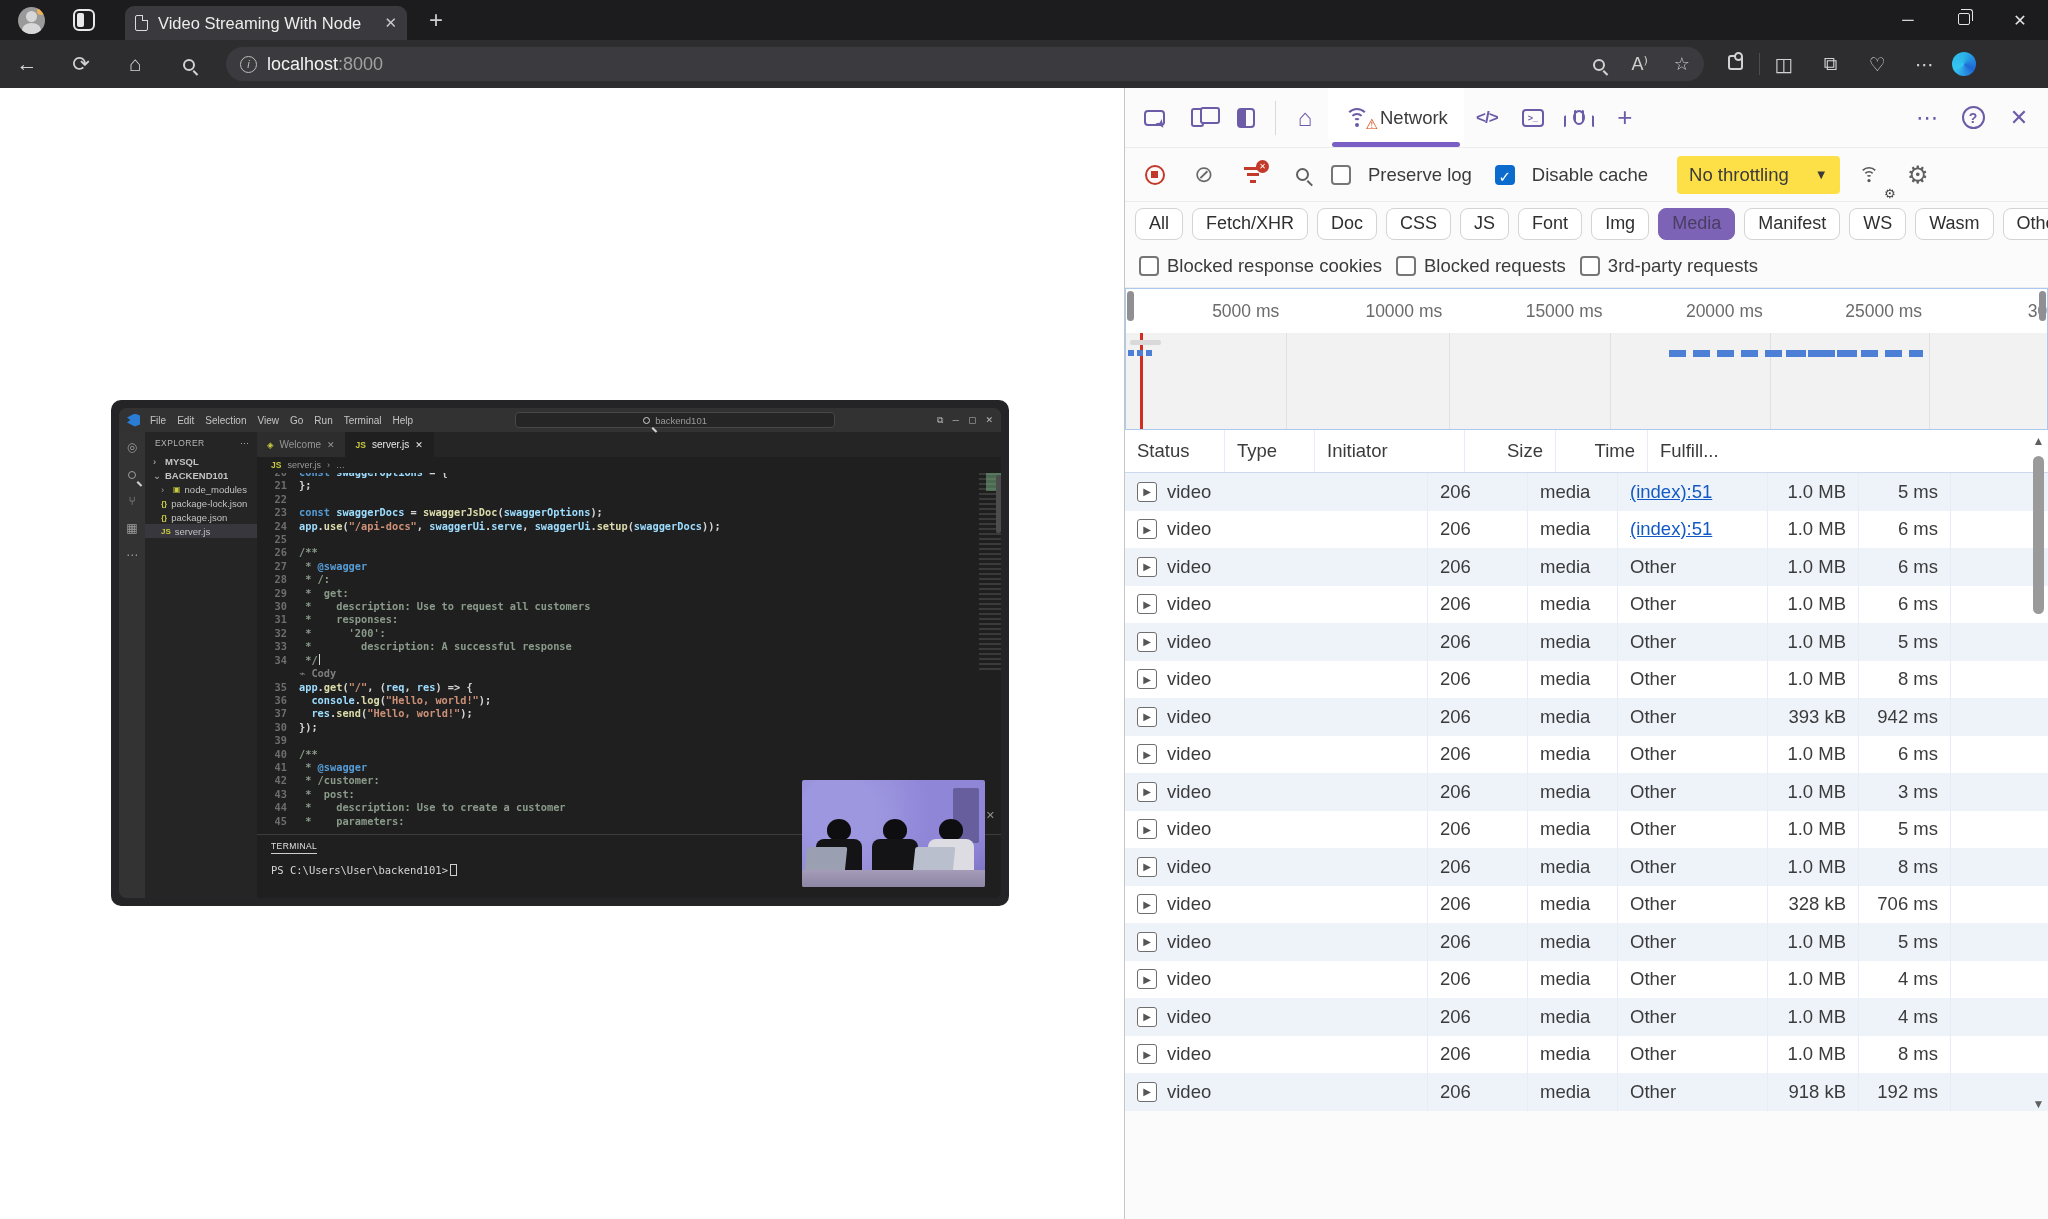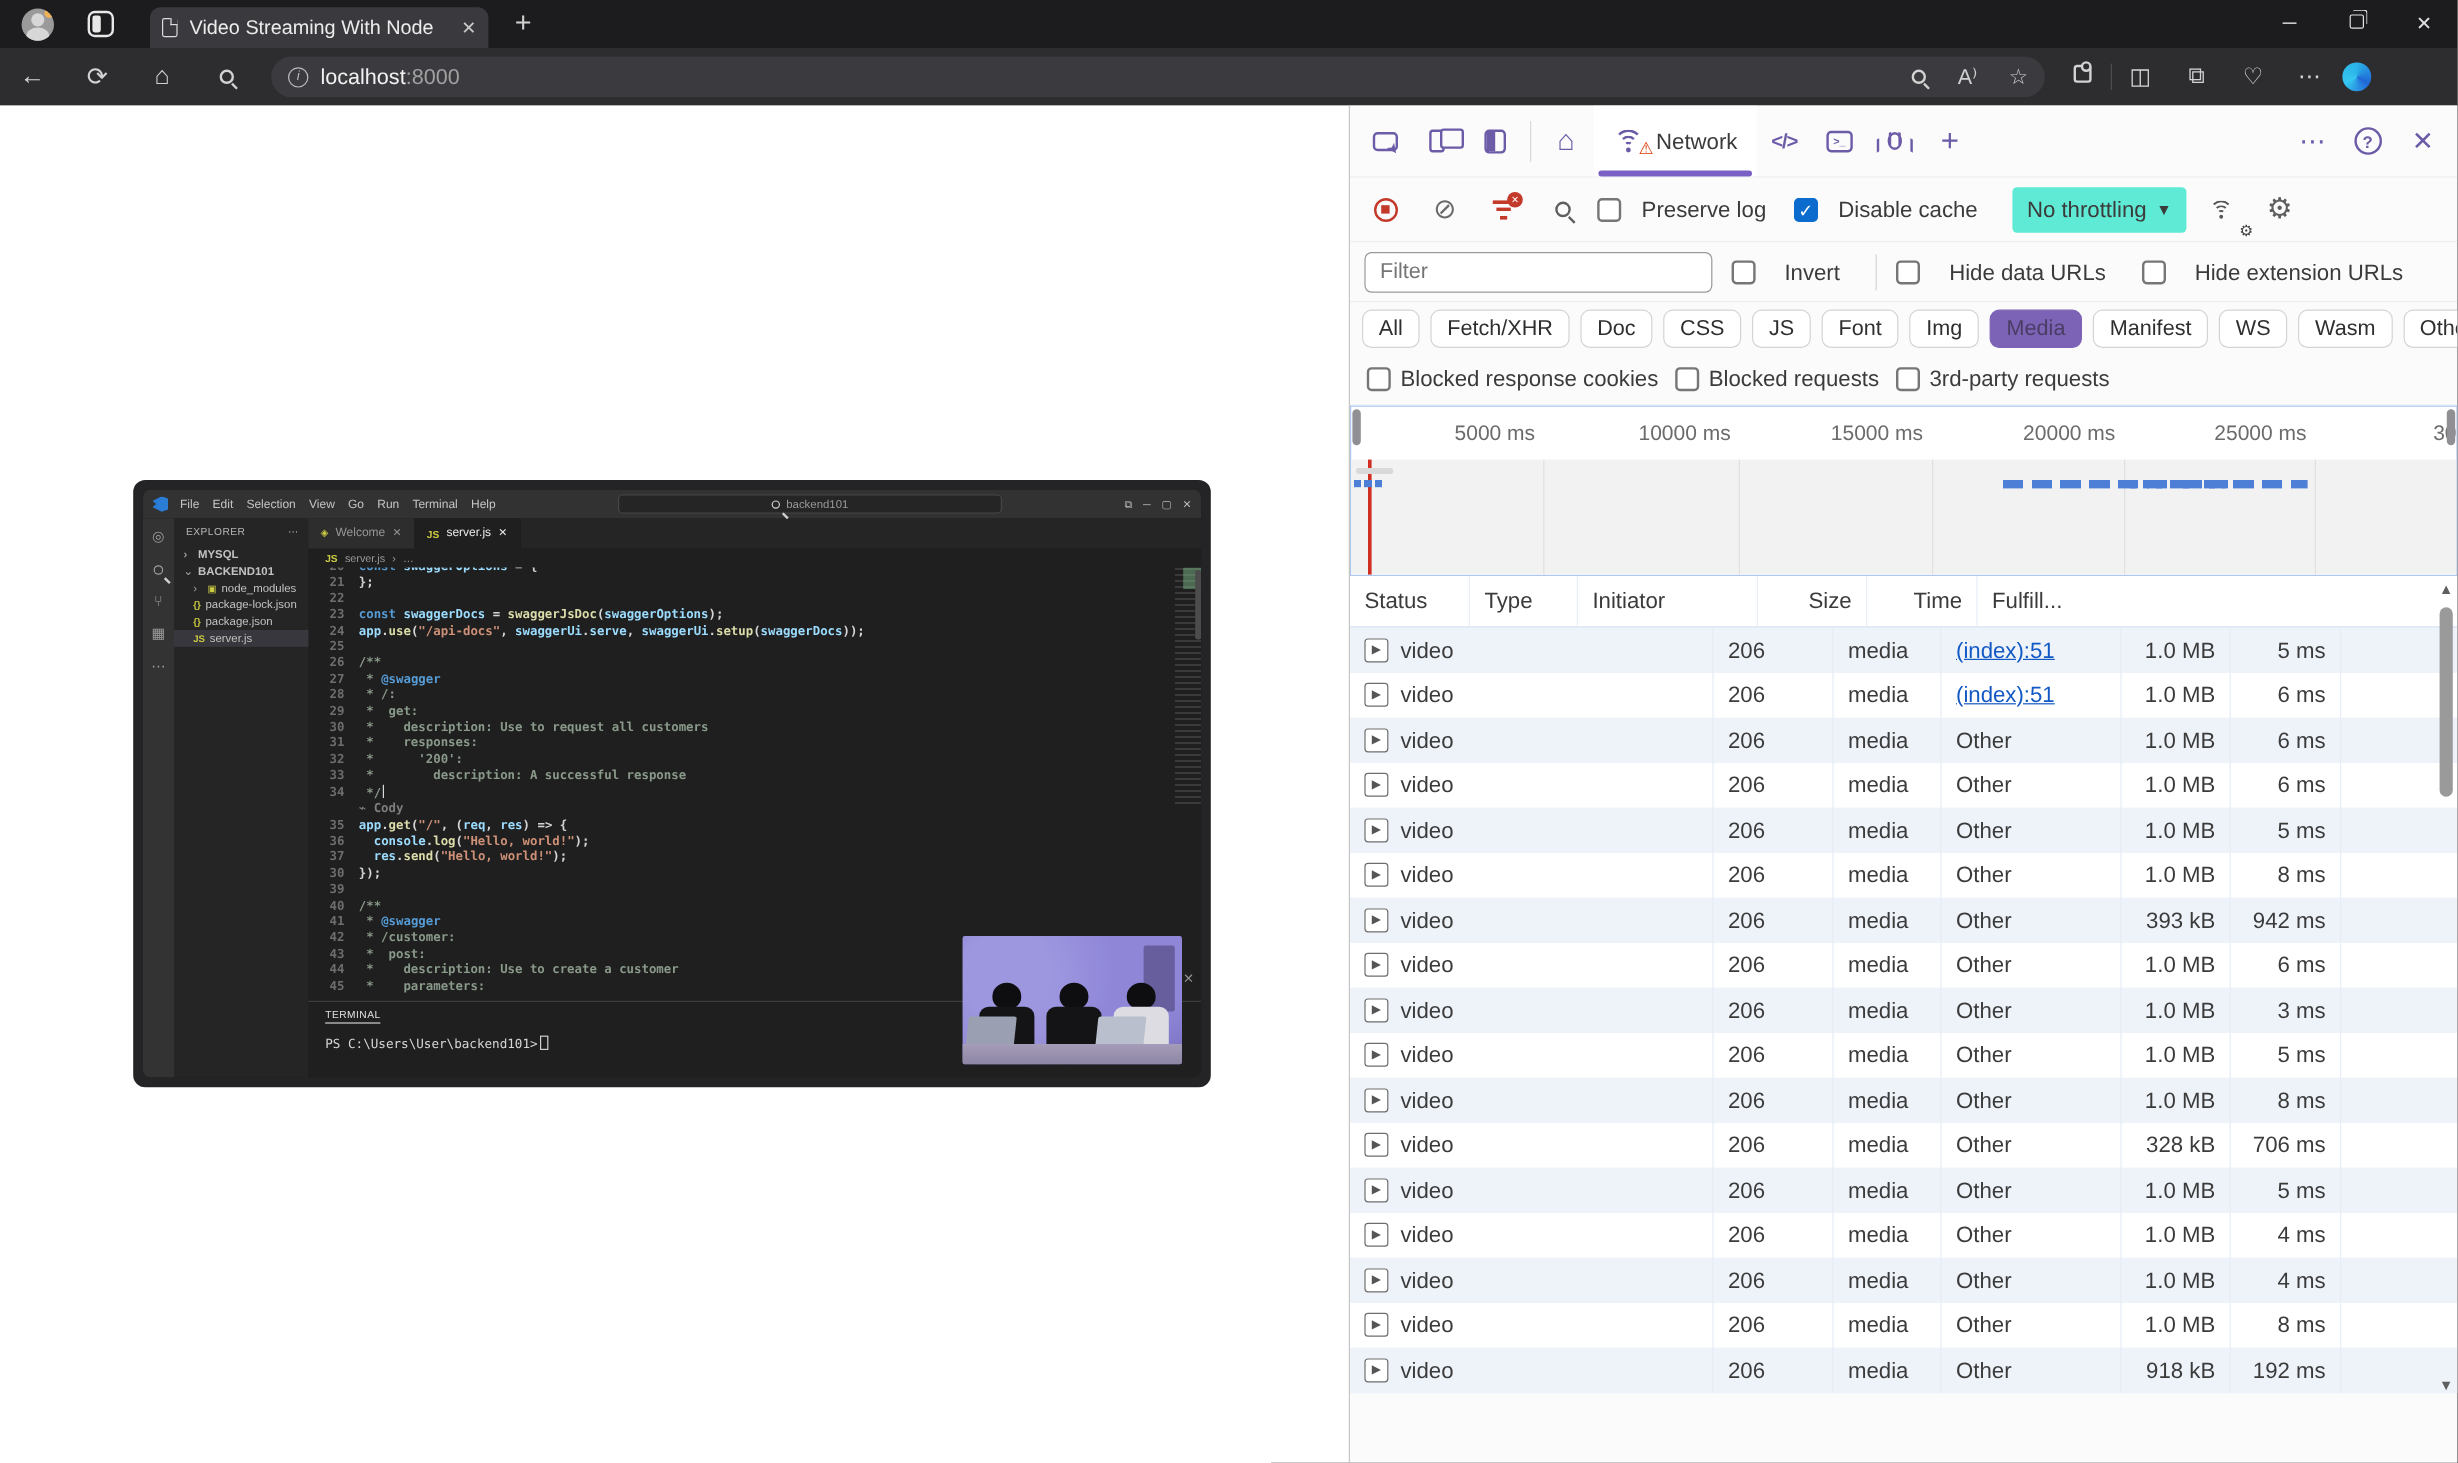--- a/index.html
+++ b/index.html
@@ -144,21 +144,21 @@
   .funnel{position:relative;width:18px;height:16px;background:
      linear-gradient(#c3392a 0 3px,transparent 3px) top/18px 3px no-repeat,
      linear-gradient(#c3392a 0 3px,transparent 3px) center/12px 3px no-repeat,
      linear-gradient(#c3392a 0 3px,transparent 3px) bottom/6px 3px no-repeat;}
   .funnel::after{content:"✕";position:absolute;right:-7px;top:-7px;width:13px;height:13px;background:#c3392a;color:#fff;font-size:8px;line-height:13px;text-align:center;border-radius:50%;}
   .magG{width:13px;height:13px;border:2.4px solid #5f5f5f;border-radius:50%;position:relative;}
   .magG::after{content:"";position:absolute;left:10px;top:10px;width:7px;height:2.4px;background:#5f5f5f;transform:rotate(45deg);transform-origin:0 0;}
   .cb{width:20px;height:20px;border:2px solid #767676;border-radius:4px;background:#fff;flex:0 0 auto;}
   .cb.checked{background:#0b6ccd;border-color:#0b6ccd;color:#fff;font-size:15px;line-height:19px;text-align:center;}
   .cblabel{margin-left:8px;margin-right:14px;white-space:nowrap;}
-  .throttle{background:#5eead4;border-radius:4px;height:38px;display:flex;align-items:center;gap:8px;padding:0 12px;margin-left:6px;}
+  .throttle{background:#fde047;border-radius:4px;height:38px;display:flex;align-items:center;gap:26px;padding:0 12px;margin-left:6px;}
   .throttle .arr{font-size:13px;color:#3b3b3b;}
   .wifigear{position:relative;}
   .wifigear .gearmini{position:absolute;right:-7px;bottom:-6px;font-size:13px;color:#444;}
   .gear{font-size:24px;color:#5f5f5f;}
 
   .dt-filter{height:50px;padding:0 12px;gap:16px;}
   .filterinput{width:290px;height:34px;border:1px solid #9a9a9a;border-radius:6px;background:#fff;padding:0 12px;font-size:18px;color:#767676;
                font-family:"Liberation Sans","DejaVu Sans",sans-serif;}
   .fdiv{width:1px;height:30px;background:#d5d5d8;}
 
@@ -490,30 +490,20 @@
             <i style="border-color:#555 transparent transparent;"></i>
             <b style="background:#555;"></b>
           </span>
         <span class="gearmini">⚙</span>
       </span>
       <span class="tbic">
           <span class="gear">⚙</span>
         </span>
     </div>
 
-    <div class="dt-row dt-filter">
-      <input class="filterinput" placeholder="Filter" style="">
-      <span class="cb"></span>
-      <span class="cblabel">Invert</span>
-      <span class="fdiv"></span>
-      <span class="cb"></span>
-      <span class="cblabel">Hide data URLs</span>
-      <span class="cb"></span>
-      <span class="cblabel">Hide extension URLs</span>
-    </div>
 
     <div class="dt-row dt-types">
 
     <span class="pill odd">All</span>
         <span class="pill">Fetch/XHR</span>
         <span class="pill odd">Doc</span>
         <span class="pill">CSS</span>
         <span class="pill odd">JS</span>
         <span class="pill">Font</span>
         <span class="pill odd">Img</span>

